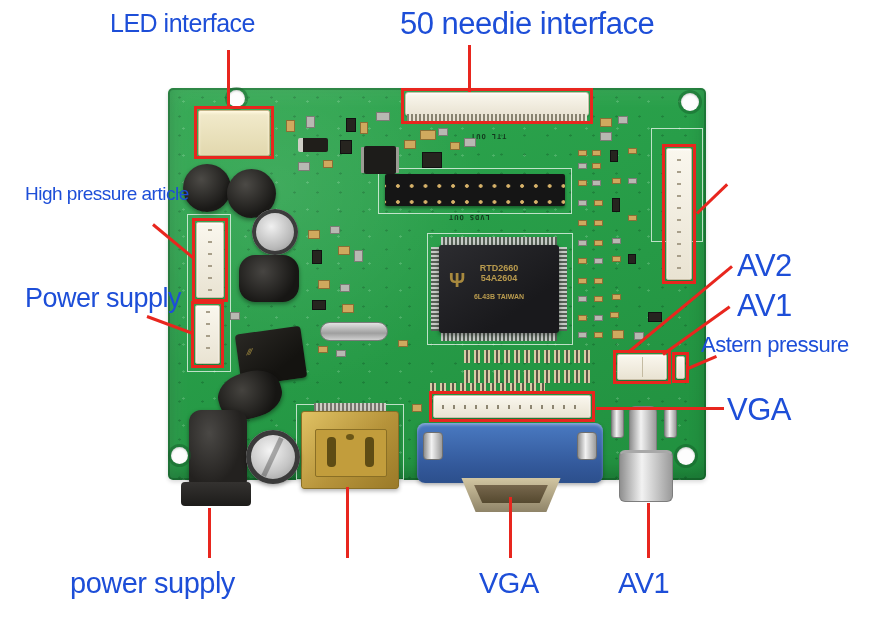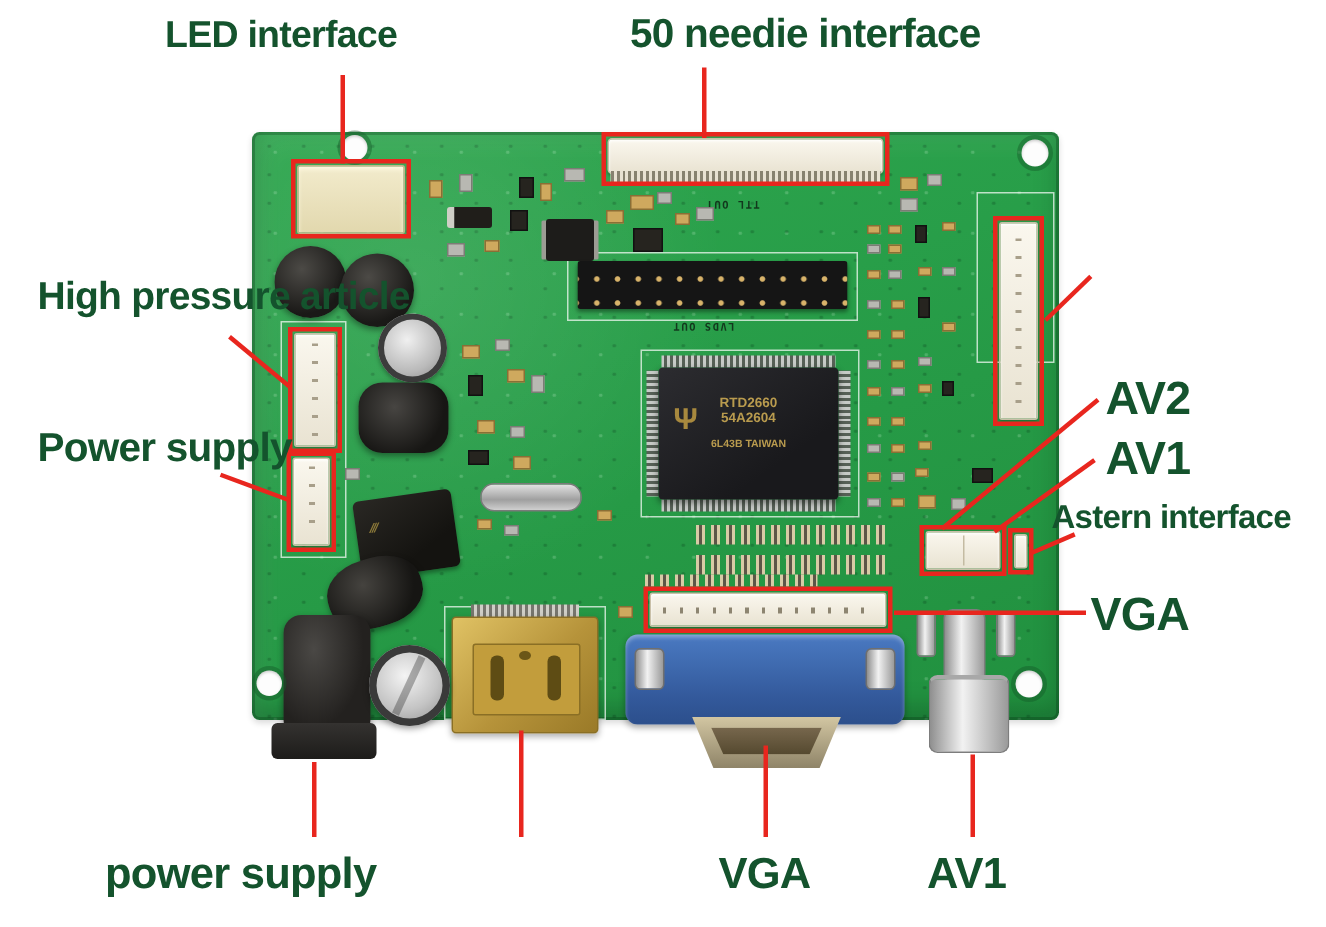--- a/index.html
+++ b/index.html
@@ -1,19 +1,19 @@
 <!DOCTYPE html>
 <html><head>
 <meta charset="utf-8">
 <style>
   html,body{margin:0;padding:0;background:#fff;}
   #stage{position:relative;width:884px;height:618px;background:#ffffff;overflow:hidden;
          font-family:"Liberation Sans",sans-serif;}
   
-  .lbl{position:absolute;color:#14532d;font-weight:bold;white-space:nowrap;
+  .lbl{position:absolute;color:#1d4ed8;font-weight:normal;white-space:nowrap;
        letter-spacing:-0.5px;z-index:6;line-height:1.05;}
   
   .rrect{position:absolute;border:3px solid #e8261e;box-sizing:border-box;z-index:5;background:transparent;}
   .rline{position:absolute;height:3px;background:#e8261e;z-index:5;transform-origin:left center;}
   
   #board{position:absolute;left:168px;top:88px;width:538px;height:392px;z-index:1;
     background:
       radial-gradient(circle at 20% 25%, rgba(255,255,255,.10), transparent 40%),
       radial-gradient(rgba(8,60,25,.28) 1px, transparent 1.6px),
       radial-gradient(rgba(225,255,230,.20) 1px, transparent 1.5px),
@@ -163,26 +163,26 @@
   <div class="rline" style="left:628px;top:351px;width:135px;transform:rotate(-39.6deg);"></div>
   <div class="rline" style="left:663px;top:353px;width:82px;transform:rotate(-35.6deg);"></div>
   <div class="rline" style="left:688px;top:367px;width:31px;transform:rotate(-23.2deg);"></div>
   <div class="rline" style="left:596px;top:407px;width:128px;"></div>
   <div class="rline" style="left:208px;top:508px;width:3px;height:50px;"></div>
   <div class="rline" style="left:346px;top:487px;width:3px;height:71px;"></div>
   <div class="rline" style="left:509px;top:497px;width:3px;height:61px;"></div>
   <div class="rline" style="left:647px;top:503px;width:3px;height:55px;"></div>
 
   <div class="lbl" style="left:110px;top:10px;font-size:25px;">LED interface</div>
-  <div class="lbl" style="left:420px;top:8px;font-size:27px;">50 needie interface</div>
-  <div class="lbl" style="left:25px;top:184px;font-size:26px;">High pressure article</div>
+  <div class="lbl" style="left:400px;top:8px;font-size:31px;">50 needie interface</div>
+  <div class="lbl" style="left:25px;top:184px;font-size:19px;">High pressure article</div>
   <div class="lbl" style="left:25px;top:284px;font-size:27px;">Power supply</div>
   <div class="lbl" style="left:737px;top:250px;font-size:31px;text-align:right;">AV2</div>
   <div class="lbl" style="left:737px;top:290px;font-size:31px;">AV1</div>
-  <div class="lbl" style="left:701px;top:333px;font-size:22px;">Astern interface</div>
+  <div class="lbl" style="left:701px;top:333px;font-size:22px;">Astern pressure</div>
   <div class="lbl" style="left:727px;top:394px;font-size:31px;">VGA</div>
   <div class="lbl" style="left:70px;top:568px;font-size:29px;">power supply</div>
   <div class="lbl" style="left:479px;top:568px;font-size:29px;">VGA</div>
   <div class="lbl" style="left:618px;top:568px;font-size:29px;">AV1</div>
 
 <div class="cmp smd-b" style="left: 346px; top: 118px; width: 10px; height: 14px;"></div>
     <div class="cmp smd-t" style="left: 360px; top: 122px; width: 8px; height: 12px;"></div>
     <div class="cmp smd-g" style="left: 376px; top: 112px; width: 14px; height: 9px;"></div>
     <div class="cmp smd-b" style="left: 340px; top: 140px; width: 12px; height: 14px;"></div>
     <div class="cmp smd-t" style="left: 323px; top: 160px; width: 10px; height: 8px;"></div>

